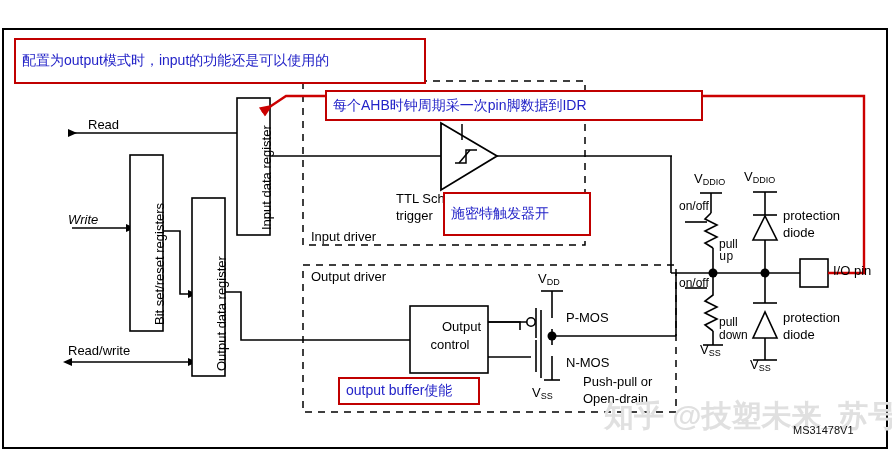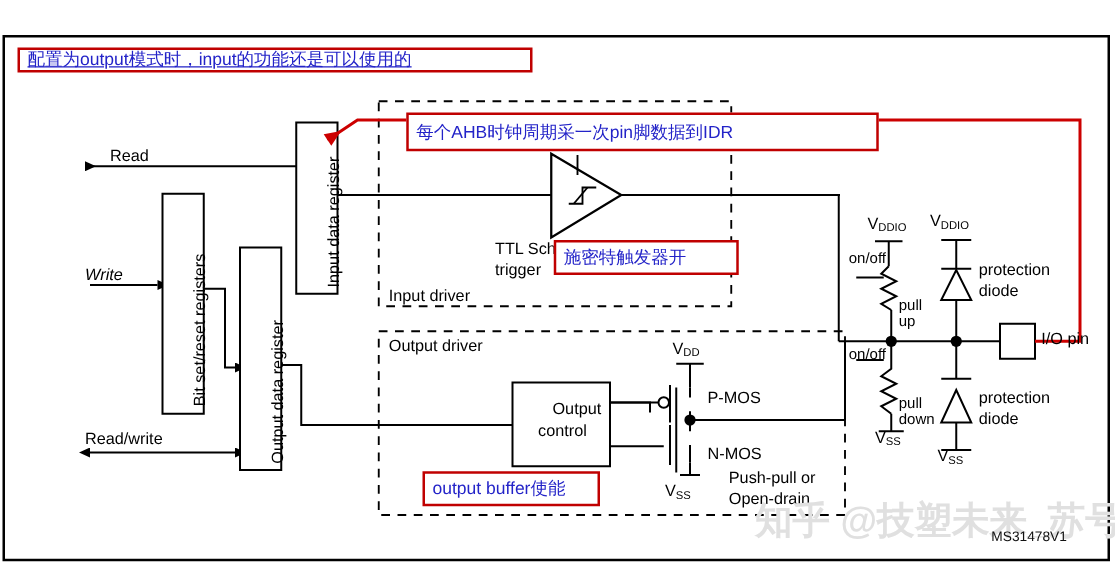--- a/index.html
+++ b/index.html
@@ -180,32 +180,32 @@
   <div class="lbl" style="left:538px;top:272px;"><span>V</span><span class="sub">DD</span></div>
   <div class="lbl" style="left:532px;top:386px;"><span>V</span><span class="sub">SS</span></div>
   <div class="lbl" style="left:583px;top:375px;">Push-pull or</div>
   <div class="lbl" style="left:583px;top:392px;">Open-drain</div>
 
   <div class="lbl" style="left:694px;top:172px;"><span>V</span><span class="sub">DDIO</span></div>
   <div class="lbl" style="left:744px;top:170px;"><span>V</span><span class="sub">DDIO</span></div>
   <div class="lbl sm" style="left:679px;top:200px;">on/off</div>
   <div class="lbl sm" style="left:679px;top:277px;">on/off</div>
   <div class="lbl sm" style="left:719px;top:238px;">pull</div>
-  <div class="lbl sm" style="left:719px;top:251px;">up</div>
+  <div class="lbl sm" style="left:719px;top:251px;font-family:Liberation Mono, monospace;">up</div>
   <div class="lbl sm" style="left:719px;top:316px;">pull</div>
   <div class="lbl sm" style="left:719px;top:329px;">down</div>
   <div class="lbl" style="left:700px;top:343px;"><span>V</span><span class="sub">SS</span></div>
   <div class="lbl" style="left:750px;top:358px;"><span>V</span><span class="sub">SS</span></div>
   <div class="lbl" style="left:783px;top:209px;">protection</div>
   <div class="lbl" style="left:783px;top:226px;">diode</div>
   <div class="lbl" style="left:783px;top:311px;">protection</div>
   <div class="lbl" style="left:783px;top:328px;">diode</div>
   <div class="lbl" style="left:833px;top:264px;">I/O pin</div>
 
   <div class="wm-zhihu" style="left:604px;top:396px;">知乎 @技塑未来_苏号</div>
   <div class="msid" style="left:793px;top:424px;">MS31478V1</div>
 
-  <div class="anno" style="left:14px;top:38px;width:412px;height:20px;text-decoration:underline;">配置为output模式时，input的功能还是可以使用的</div>
+  <div class="anno" style="left:14px;top:38px;width:412px;height:46px;">配置为output模式时，input的功能还是可以使用的</div>
   <div class="anno" style="left:325px;top:79px;width:378px;height:31px;margin-top:11px;">每个AHB时钟周期采一次pin脚数据到IDR</div>
-  <div class="anno" style="left:443px;top:192px;width:148px;height:28px;">施密特触发器开</div>
+  <div class="anno" style="left:443px;top:192px;width:148px;height:44px;">施密特触发器开</div>
   <div class="anno" style="left:318px;top:377px;width:142px;height:28px;margin-left:20px;">output buffer使能</div>
 
 </div>
 
 </body></html>

